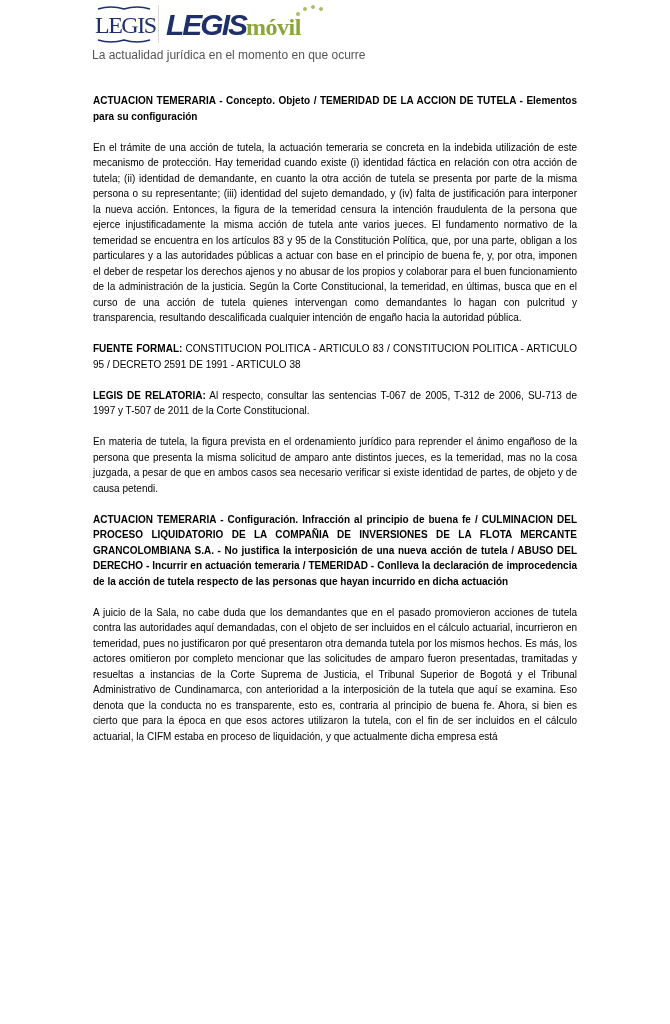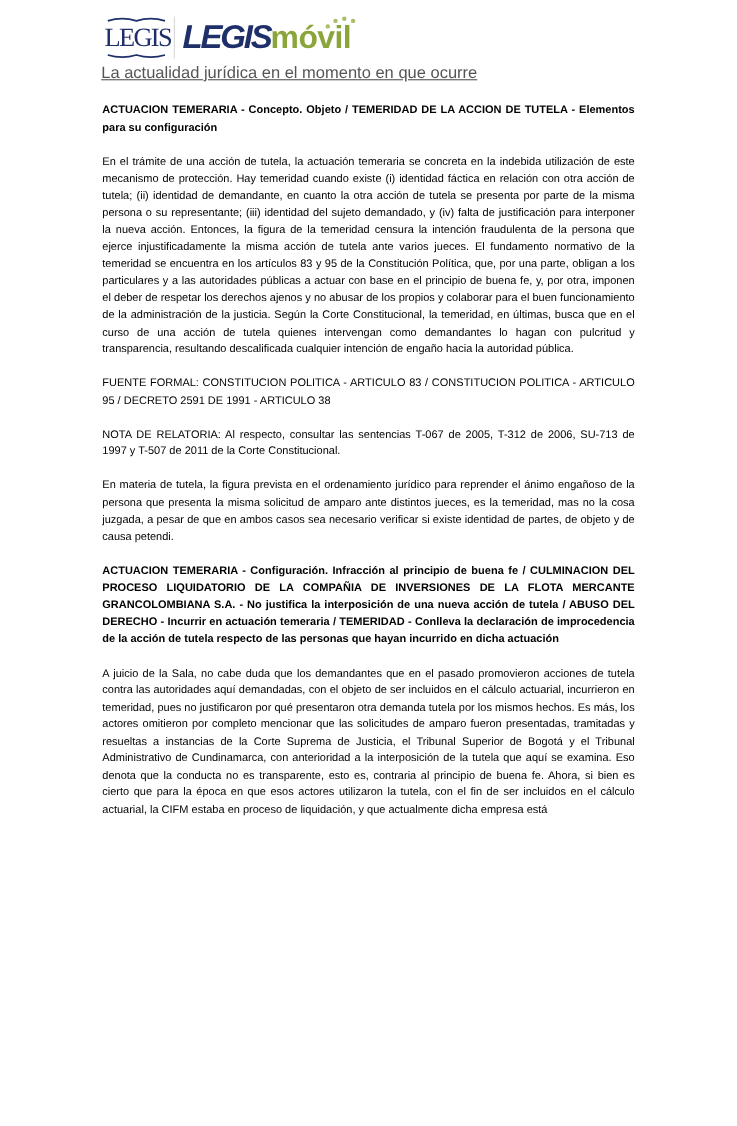--- a/index.html
+++ b/index.html
@@ -11,21 +11,21 @@
     width: 670px;
     height: 1024px;
     position: relative;
     overflow: hidden;
     font-family: "Liberation Sans", sans-serif;
     color: #000000;
   }
   .header {
     position: absolute;
     left: 90px;
-    top: 11px;
+    top: 1px;
     width: 250px;
     height: 62px;
   }
   .logo-legis {
     position: absolute;
     left: 5px;
     top: 4px;
     width: 58px;
     height: 40px;
   }
@@ -65,23 +65,23 @@
   }
   .logo-movil .legis {
     font-family: "Liberation Sans", sans-serif;
     font-style: italic;
     font-weight: bold;
     font-size: 30px;
     color: #1f2f6a;
     letter-spacing: -2px;
   }
   .logo-movil .movil {
-    font-family: Liberation Sans, sans-serif;
+    font-family: Liberation Serif, serif;
     font-weight: bold;
-    font-size: 29px;
+    font-size: 24px;
     color: #8aa63a;
     letter-spacing: -0.5px;
   }
   .dots {
     position: absolute;
     left: 200px;
     top: 2px;
     width: 40px;
     height: 14px;
   }
@@ -89,43 +89,42 @@
     position: absolute;
     width: 4px;
     height: 4px;
     border-radius: 50%;
     background: #a9bd6a;
   }
   .tagline {
     position: absolute;
     left: 2px;
     top: 47px;
-    font-size: 15px;
+    font-size: 12px;
     color: #555555;
     white-space: nowrap;
-    text-decoration: underline;
   }
 
   .content {
     position: absolute;
     left: 93px;
     top: 93px;
     width: 484px;
     font-size: 10px;
     line-height: 15.5px;
     text-align: justify;
   }
   .content p {
     margin: 0 0 15.5px 0;
   }
   .content .heading {
     font-weight: bold;
   }
   .content b {
-    font-weight: normal;
+    font-weight: bold;
   }
 </style>
 </head>
 <body>
 
 <div class="header">
   <div class="logo-legis">
     <svg class="swoosh top" viewBox="0 0 54 6">
       <path d="M1 4 Q14 0 27 4 Q40 0 53 4" stroke="#1f2f6a" stroke-width="1.6" fill="none"></path>
     </svg>
@@ -145,19 +144,19 @@
     <span style="left:29px; top:4px;"></span>
   </div>
   <div class="tagline">La actualidad jurídica en el momento en que ocurre</div>
 </div>
 
 <div class="content">
   <p class="heading">ACTUACION TEMERARIA - Concepto. Objeto / TEMERIDAD DE LA ACCION DE TUTELA - Elementos para su configuración</p>
   <p>En el trámite de una acción de tutela, la actuación temeraria se concreta en la indebida utilización de este mecanismo de protección. Hay temeridad cuando existe (i) identidad fáctica en relación con otra acción de tutela; (ii) identidad de demandante, en cuanto la otra acción de tutela se presenta por parte de la misma persona o su representante; (iii) identidad del sujeto demandado, y (iv) falta de justificación para interponer la nueva acción. Entonces, la figura de la temeridad censura la intención fraudulenta de la persona que ejerce injustificadamente la misma acción de tutela ante varios jueces. El fundamento normativo de la temeridad se encuentra en los artículos 83 y 95 de la Constitución Política, que, por una parte, obligan a los particulares y a las autoridades públicas a actuar con base en el principio de buena fe, y, por otra, imponen el deber de respetar los derechos ajenos y no abusar de los propios y colaborar para el buen funcionamiento de la administración de la justicia. Según la Corte Constitucional, la temeridad, en últimas, busca que en el curso de una acción de tutela quienes intervengan como demandantes lo hagan con pulcritud y transparencia, resultando descalificada cualquier intención de engaño hacia la autoridad pública.</p>
 
   <p><b>FUENTE FORMAL:</b><span> CONSTITUCION POLITICA - ARTICULO 83 / CONSTITUCION POLITICA - ARTICULO 95 / DECRETO 2591 DE 1991 - ARTICULO 38</span></p>
-  <p><b>NOTA DE RELATORIA:</b><span> Al respecto, consultar las sentencias T-067 de 2005, T-312 de 2006, SU-713 de 1997 y T-507 de 2011 de la Corte Constitucional.</span></p>
+  <p><b>LEGIS DE RELATORIA:</b><span> Al respecto, consultar las sentencias T-067 de 2005, T-312 de 2006, SU-713 de 1997 y T-507 de 2011 de la Corte Constitucional.</span></p>
 
   <p>En materia de tutela, la figura prevista en el ordenamiento jurídico para reprender el ánimo engañoso de la persona que presenta la misma solicitud de amparo ante distintos jueces, es la temeridad, mas no la cosa juzgada, a pesar de que en ambos casos sea necesario verificar si existe identidad de partes, de objeto y de causa petendi.</p>
 
   <p class="heading">ACTUACION TEMERARIA - Configuración. Infracción al principio de buena fe / CULMINACION DEL PROCESO LIQUIDATORIO DE LA COMPAÑIA DE INVERSIONES DE LA FLOTA MERCANTE GRANCOLOMBIANA S.A. - No justifica la interposición de una nueva acción de tutela / ABUSO DEL DERECHO - Incurrir en actuación temeraria / TEMERIDAD - Conlleva la declaración de improcedencia de la acción de tutela respecto de las personas que hayan incurrido en dicha actuación</p>
   <p>A juicio de la Sala, no cabe duda que los demandantes que en el pasado promovieron acciones de tutela contra las autoridades aquí demandadas, con el objeto de ser incluidos en el cálculo actuarial, incurrieron en temeridad, pues no justificaron por qué presentaron otra demanda tutela por los mismos hechos. Es más, los actores omitieron por completo mencionar que las solicitudes de amparo fueron presentadas, tramitadas y resueltas a instancias de la Corte Suprema de Justicia, el Tribunal Superior de Bogotá y el Tribunal Administrativo de Cundinamarca, con anterioridad a la interposición de la tutela que aquí se examina. Eso denota que la conducta no es transparente, esto es, contraria al principio de buena fe. Ahora, si bien es cierto que para la época en que esos actores utilizaron la tutela, con el fin de ser incluidos en el cálculo actuarial, la CIFM estaba en proceso de liquidación, y que actualmente dicha empresa está</p>
 </div>
 
 </body></html>

